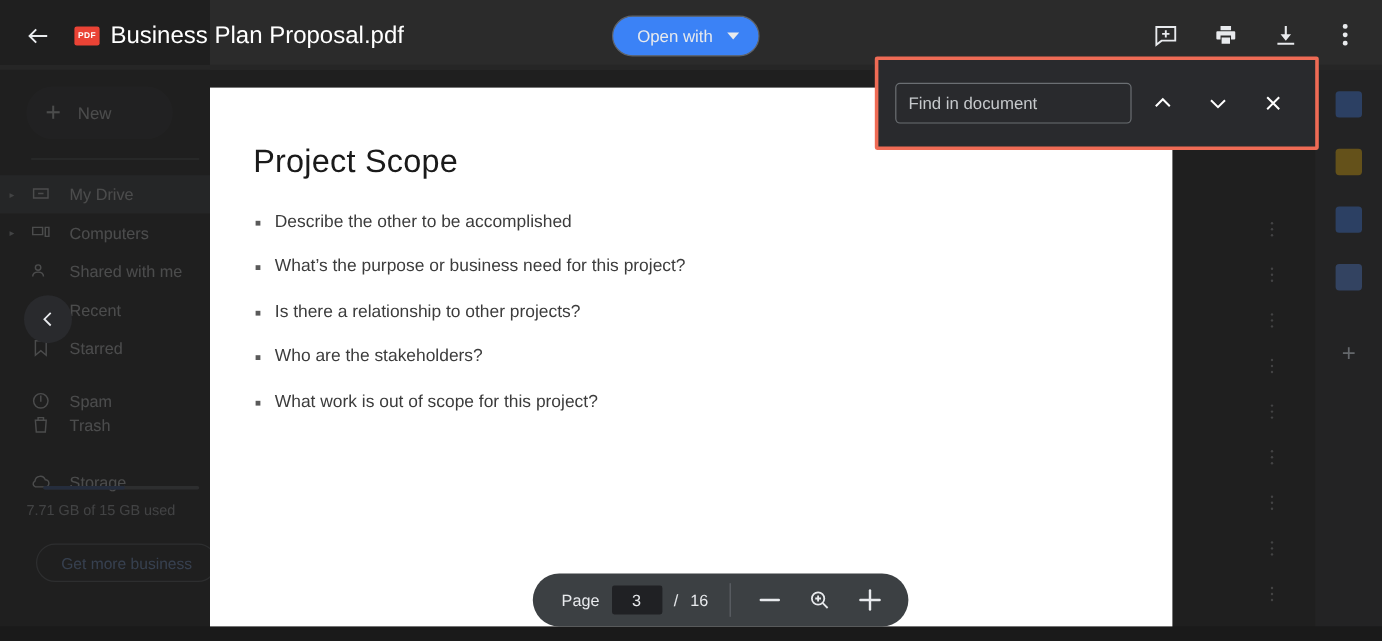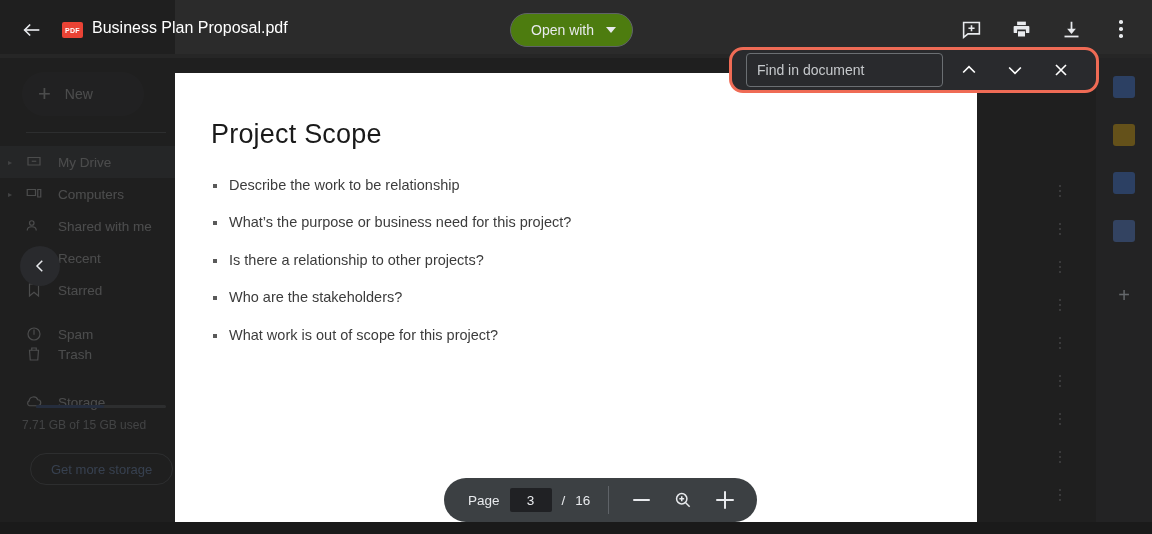--- a/index.html
+++ b/index.html
@@ -120,28 +120,28 @@
 
   .pdf-badge {
     position: absolute; left: 62px; top: 22px;
     width: 21px; height: 16px; border-radius: 2px;
     background: #ea4335; color: #fff;
     font-size: 7px; font-weight: bold; letter-spacing: .3px;
     display: flex; align-items: center; justify-content: center;
   }
   .doc-title {
     position: absolute; left: 92px; top: 19px;
-    font-size: 16px; color: #ffffff; font-weight: 400; white-space: nowrap;
+    font-size: 20px; color: #ffffff; font-weight: 400; white-space: nowrap;
   }
 
   .open-with {
     position: absolute; left: 510px; top: 13px;
     height: 34px; padding: 0 16px 0 20px;
     border: 1px solid #5f6368; border-radius: 18px;
-    background: #4d7c0f; color: #e8eaed; font-size: 14px;
+    background: #3b82f6; color: #e8eaed; font-size: 14px;
     display: flex; align-items: center; gap: 12px;
   }
   .tri-down {
     width: 0; height: 0;
     border-left: 5px solid transparent; border-right: 5px solid transparent;
     border-top: 6px solid #e8eaed;
   }
 
   .top-actions {
     position: absolute; right: 14px; top: 12px;
@@ -151,22 +151,22 @@
     width: 34px; height: 34px; border-radius: 50%;
     display: flex; align-items: center; justify-content: center;
   }
   .ticon svg { width: 21px; height: 21px; fill: #e8eaed; }
   .kebab-v { display: flex; flex-direction: column; gap: 3.5px; align-items: center; }
   .kebab-v i { width: 3.5px; height: 3.5px; border-radius: 50%; background: #e8eaed; display: block; }
 
   
   .find-wrap {
     position: absolute; left: 729px; top: 47px;
-    width: 370px; height: 46px; z-index: 9;
-    border: 3px solid #ef6b55; border-radius: 14px;
+    width: 370px; height: 78px; z-index: 9;
+    border: 3px solid #ef6b55; border-radius: 2px;
     background: #292a2d;
     display: flex; align-items: center; padding: 0 10px 0 14px; 
   }
   .find-input {
     width: 197px; height: 34px;
     border: 1px solid #6b6f73; border-radius: 4px;
     background: transparent; color: #e8eaed;
     font-size: 14px; padding: 0 10px;
     font-family: "Liberation Sans", sans-serif;
     outline: none;
@@ -327,21 +327,21 @@
             <path d="M6 17h11a4 4 0 0 0 0-8 6 6 0 0 0-11.5 1.5A3.5 3.5 0 0 0 6 17z"></path>
           </svg>
       </span>
       <span>Storage</span>
     </div>
 
     <div class="storage-bar">
         <i></i>
       </div>
     <div class="storage-text">7.71 GB of 15 GB used</div>
-    <div class="get-storage">Get more storage</div>
+    <div class="get-storage">Get more business</div>
   </div>
 
   <div class="collapse-btn">
     <svg viewBox="0 0 24 24">
         <path d="M15 5l-7 7 7 7"></path>
       </svg>
   </div>
 
   <div class="kebab-col">
     <div class="kebab">
@@ -397,21 +397,21 @@
     <div class="rail-ico" style="background:#4285f4"></div>
     <div class="rail-ico" style="background:#5b8def"></div>
     <div class="rail-plus">+</div>
   </div>
 
   <div class="page-sheet">
     <div class="doc-h1">Project Scope</div>
     <div class="doc-list">
       <div class="doc-li">
         <span class="bdot"></span>
-        <span>Describe the work to be relationship</span>
+        <span>Describe the other to be accomplished</span>
       </div>
       <div class="doc-li">
         <span class="bdot"></span>
         <span>What’s the purpose or business need for this project?</span>
       </div>
       <div class="doc-li">
         <span class="bdot"></span>
         <span>Is there a relationship to other projects?</span>
       </div>
       <div class="doc-li">

